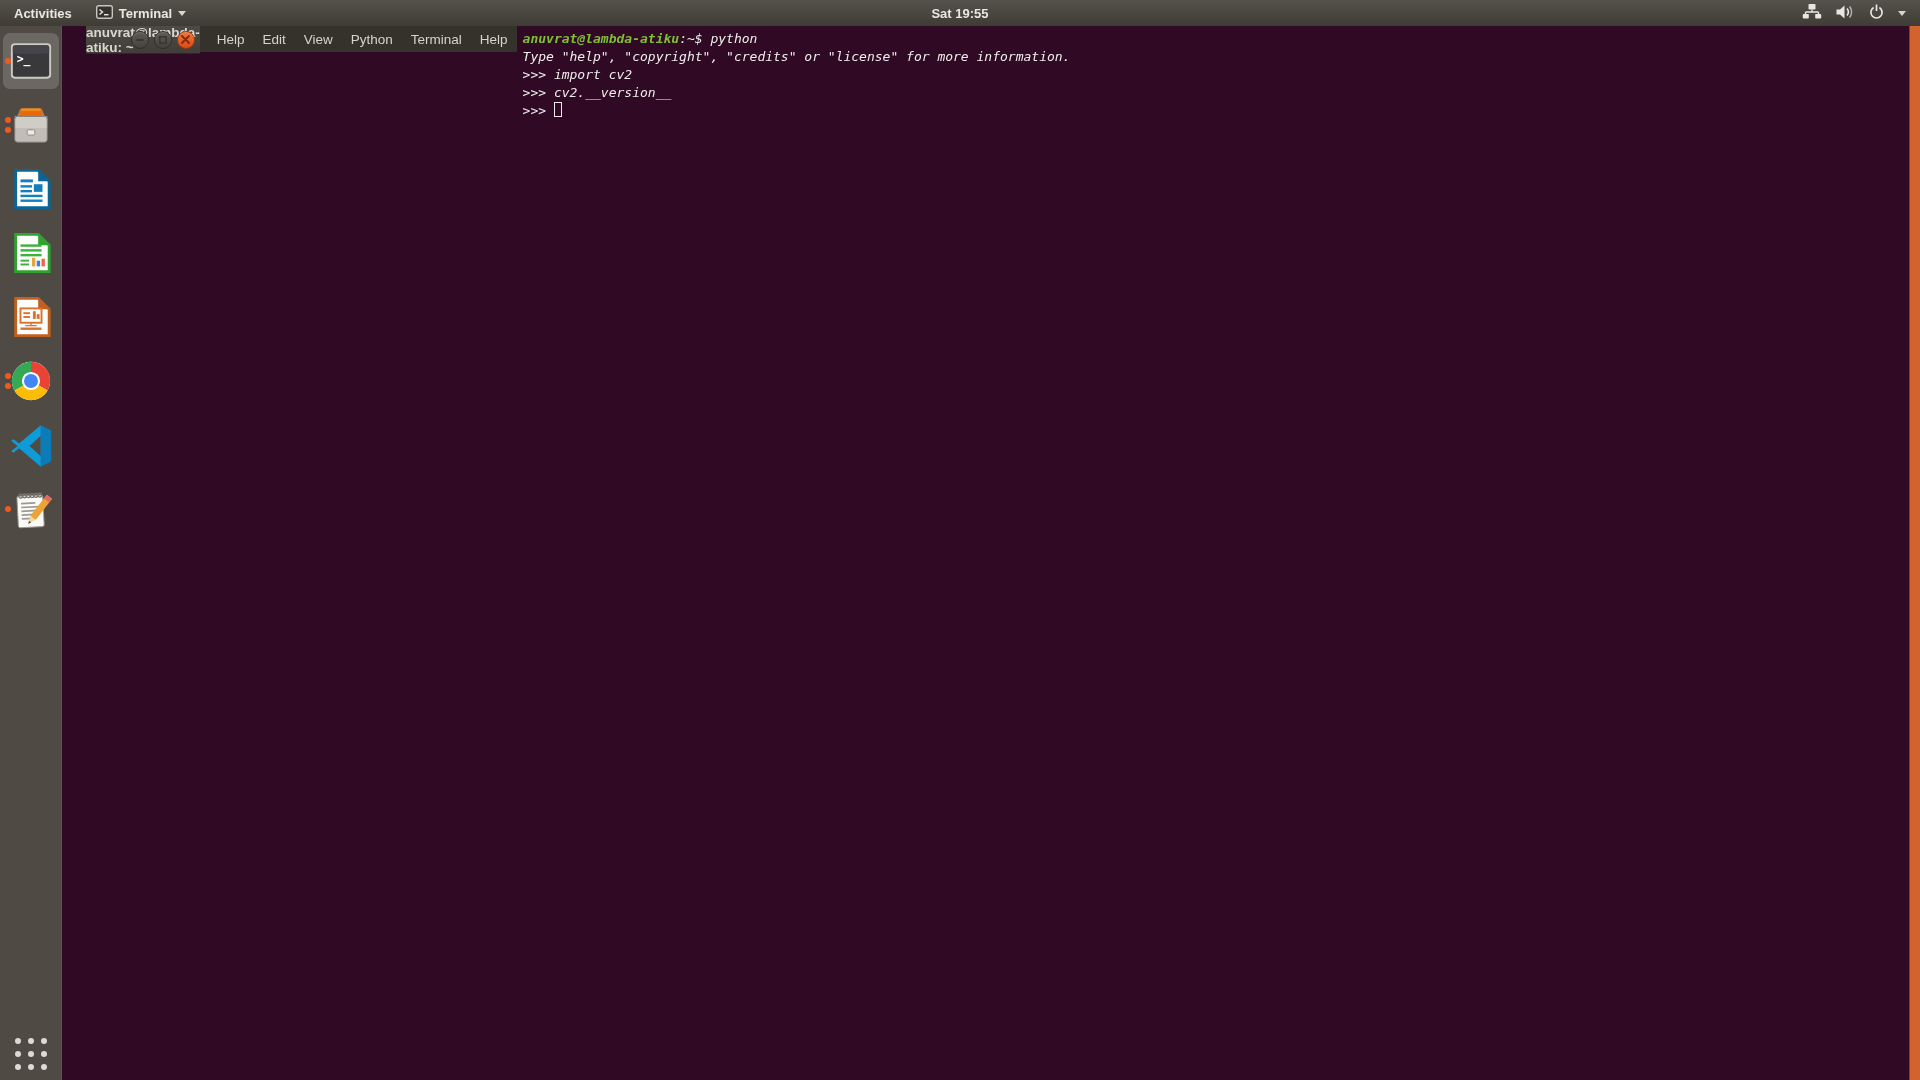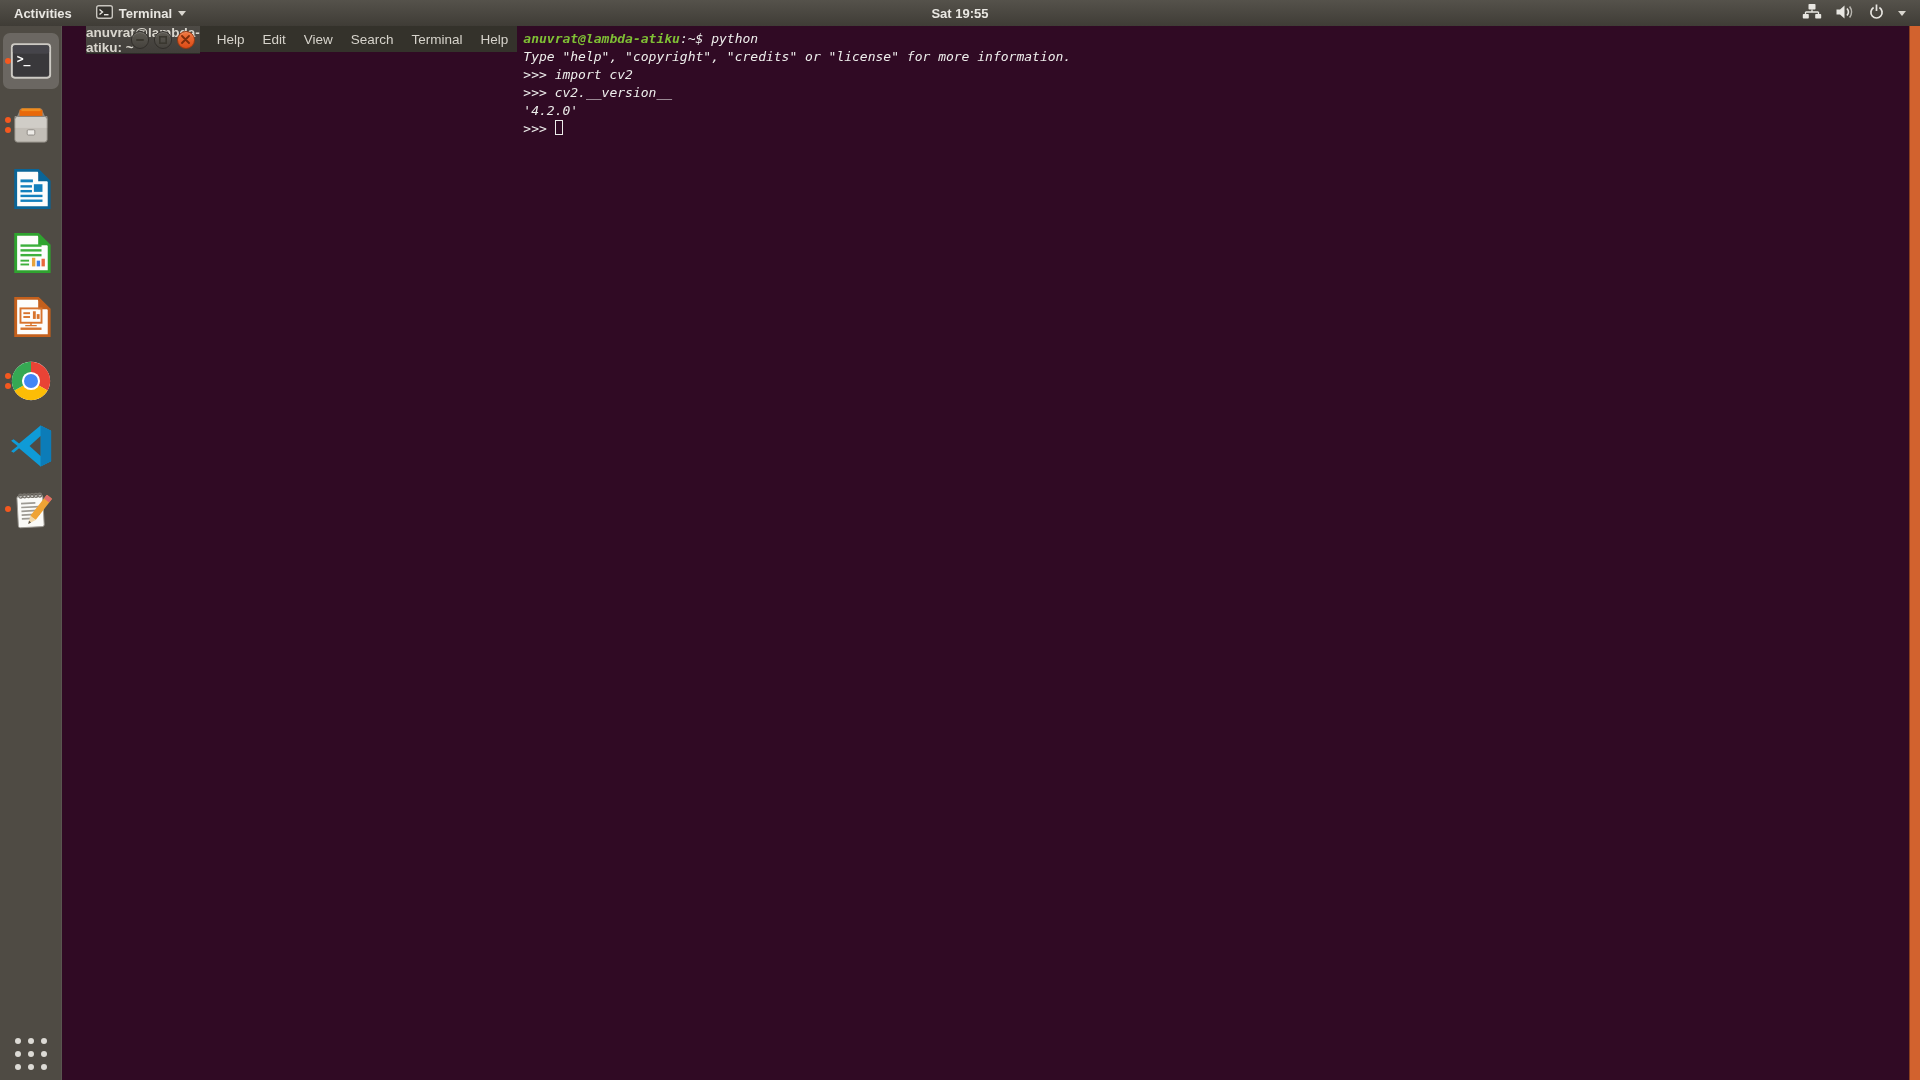--- a/index.html
+++ b/index.html
@@ -289,30 +289,29 @@
             <svg width="9" height="9">
               <path d="M1 1 L8 8 M8 1 L1 8" stroke="#7d2d0c" stroke-width="1.8" stroke-linecap="round"></path>
             </svg>
           </div>
       </div>
     </div>
     <div class="menubar">
         <div class="menu-item">Help</div>
         <div class="menu-item">Edit</div>
         <div class="menu-item">View</div>
-        <div class="menu-item">Search</div>
+        <div class="menu-item">Python</div>
         <div class="menu-item">Terminal</div>
         <div class="menu-item">Help</div>
       </div>
     <div class="content">
       <div>
           <div class="tline"><span class="seg-prompt">anuvrat@lambda-atiku</span><span>:~$ python</span></div>
           <div class="tline"><span>Type "help", "copyright", "credits" or "license" for more information.</span></div>
           <div class="tline"><span>&gt;&gt;&gt; import cv2</span></div>
           <div class="tline"><span>&gt;&gt;&gt; cv2.__version__</span></div>
-          <div class="tline"><span>'4.2.0'</span></div>
           <div class="tline"><span>&gt;&gt;&gt; </span><span class="cursor"></span></div>
         </div>
       <div class="scrollbar"></div>
     </div>
   </div>
 
 </div>
 
 </body></html>

